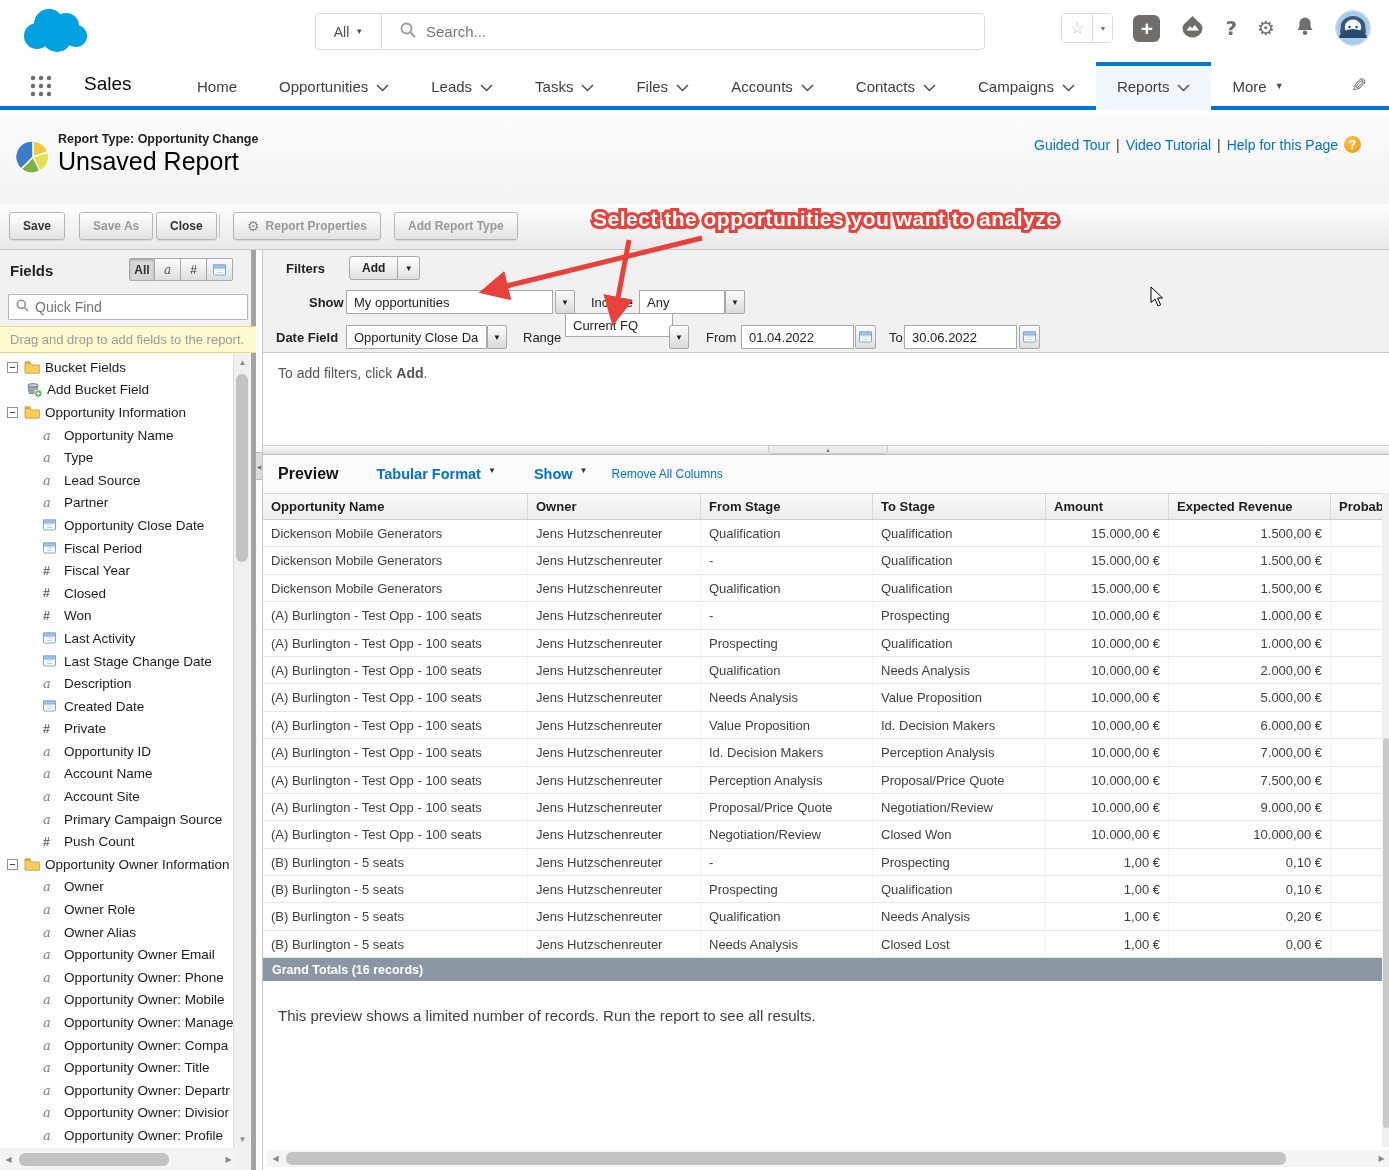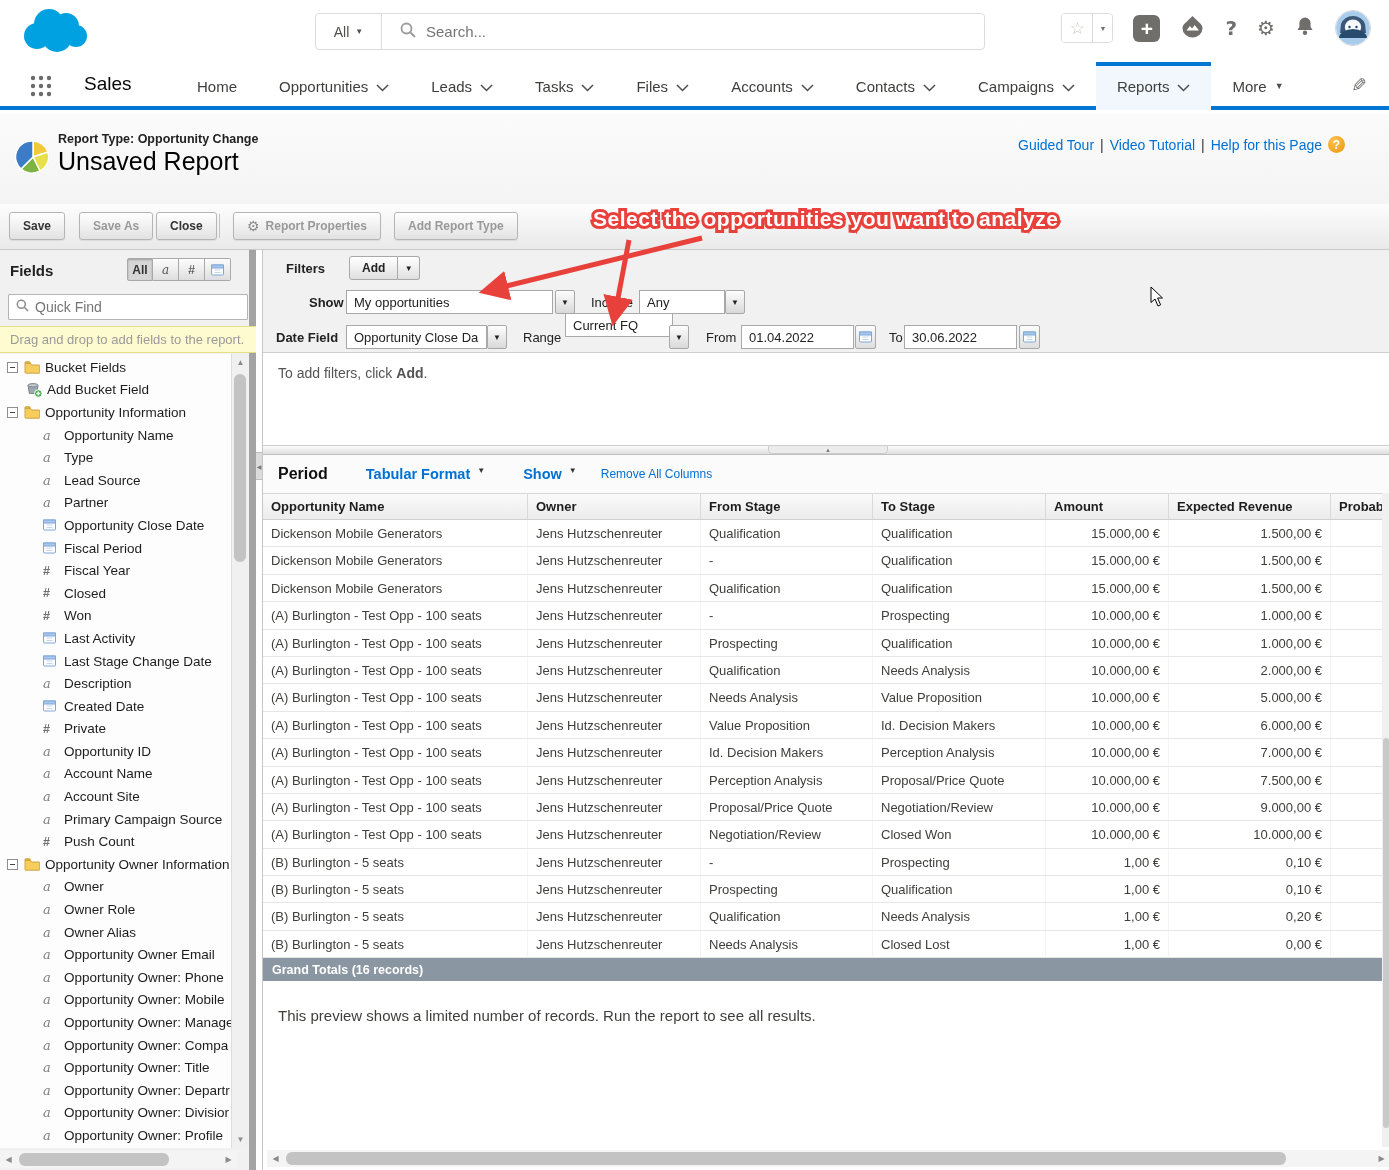--- a/index.html
+++ b/index.html
@@ -31,37 +31,37 @@
   .nav-tab { display:flex; align-items:center; gap:8px; padding:0 21px; font-size:15px; color:#3e3e3c; cursor:pointer; }
   .nav-tab.active { background:#f1f7fd; box-shadow: inset 0 4px 0 #0176d3; }
   .nav-tab .tri { font-size:9px; color:#514f4d; }
   .edit-pencil { position:absolute; right:22px; top:12px; font-size:19px; color:#706e6b; font-family:"DejaVu Sans",sans-serif; transform:scaleX(-1); }
 
   
   .rband { position:absolute; left:0; top:114px; width:1389px; height:90px; background:linear-gradient(#fbfbfb,#f4f4f4); }
   .ricon { position:absolute; left:14px; top:24px; }
   .rtype { position:absolute; left:58px; top:18px; font-size:12.5px; font-weight:bold; color:#222; }
   .rtitle { position:absolute; left:58px; top:33px; font-size:25px; color:#000; }
-  .rlinks { position:absolute; right:44px; top:22px; font-size:14px; color:#333; display:flex; align-items:center; gap:6px; }
+  .rlinks { position:absolute; right:28px; top:22px; font-size:14px; color:#333; display:flex; align-items:center; gap:6px; }
   .rlinks a { color:#0070d2; text-decoration:none; cursor:pointer; }
   .help-orb { width:17px; height:17px; border-radius:50%; background:radial-gradient(circle at 35% 30%, #ffc24d, #e8960f); color:#fff; font-size:12px; font-weight:bold; display:flex; align-items:center; justify-content:center; }
 
   
   .abar { position:absolute; left:0; top:204px; width:1389px; height:46px; background:linear-gradient(#fdfdfd,#e9e9e9); border-bottom:1px solid #c9c9c9; }
   .btn { position:absolute; top:8px; height:28px; padding:0 13px; border:1px solid #b5b5b5; border-radius:3px; background:linear-gradient(#ffffff,#e2e2e2); font-size:12px; font-weight:bold; color:#333; display:flex; align-items:center; gap:6px; cursor:pointer; box-shadow:0 1px 1px rgba(0,0,0,.08); }
   .btn.dis { color:#999; cursor:default; }
   .btn-sep { position:absolute; top:10px; left:219px; width:1px; height:24px; background:#c2c2c2; }
   .gear-mini { font-family:"DejaVu Sans",sans-serif; font-size:14px; color:#8a8a8a; font-weight:normal; }
 
   
   .anno { position:absolute; left:593px; top:207px; font-size:21px; font-weight:bold; letter-spacing:.5px; color:#fff; -webkit-text-stroke:6px #e8413c; paint-order:stroke fill; z-index:40; white-space:nowrap; }
   .overlay-svg { position:absolute; left:0; top:0; z-index:39; pointer-events:none; }
 
   
-  .sidebar { position:absolute; left:0; top:250px; width:256px; height:920px; background:#f1f1f1; border-right:7px solid #a3a3a3;padding-left:36px; }
+  .sidebar { position:absolute; left:0; top:250px; width:256px; height:920px; background:#f1f1f1; border-right:5px solid #a3a3a3;padding-left:36px; }
   .fields-hdr { position:absolute; left:0; top:0; width:100%; height:40px; }
   .fields-title { position:absolute; left:10px; top:12px; font-size:15px; font-weight:bold; color:#222; }
   .fgroup { position:absolute; right:18px; top:8px; display:flex; }
   .fbtn { width:26px; height:23px; border:1px solid #a9a9a9; border-left:none; background:linear-gradient(#fdfdfd,#dedede); display:flex; align-items:center; justify-content:center; font-size:12px; color:#333; cursor:pointer; }
   .fbtn:first-child { border-left:1px solid #a9a9a9; border-radius:2px 0 0 2px; font-weight:bold; }
   .fbtn:last-child { border-radius:0 2px 2px 0; }
   .fbtn.pressed { background:#d6d6d6; box-shadow:inset 0 1px 2px rgba(0,0,0,.25); }
   .fbtn .a-glyph { font-family:"DejaVu Serif",serif; font-style:italic; color:#555; }
   .qf-wrap { position:absolute; left:8px; top:44px; width:240px; height:26px; border:1px solid #b5b5b5; background:#fff; display:flex; align-items:center; border-radius:1px; }
   .qf-input { border:none; outline:none; flex:1; font-size:14px; color:#888; font-family:inherit; }
@@ -599,21 +599,21 @@
       <div class="fhint">
         <span>To add filters, click </span><b>Add</b><span>.</span>
       </div>
     </div>
     <div class="splitter">
       <span class="split-handle">▲</span>
     </div>
 
     <div class="preview">
       <div class="pbar">
-        <span class="ptitle">Period</span>
+        <span class="ptitle">Preview</span>
         <span class="pmenu">
             <span>Tabular Format</span>
             <span class="tri">▼</span>
           </span>
         <span class="pmenu">
             <span>Show</span>
             <span class="tri">▼</span>
           </span>
         <span class="plink">Remove All Columns</span>
       </div>

